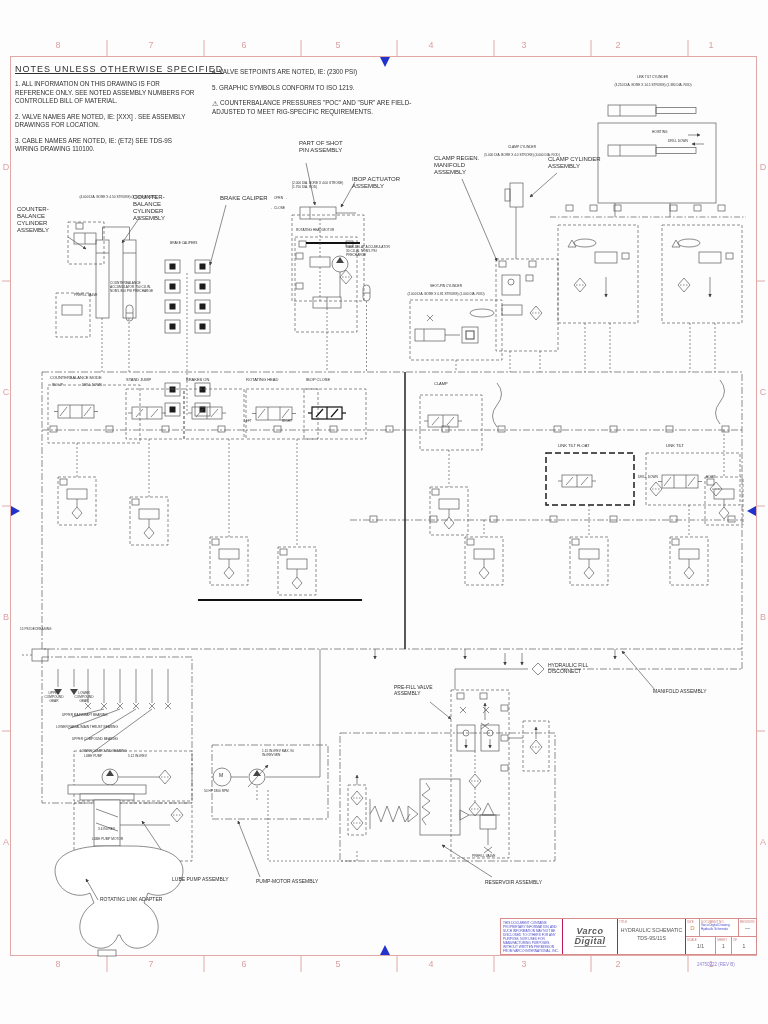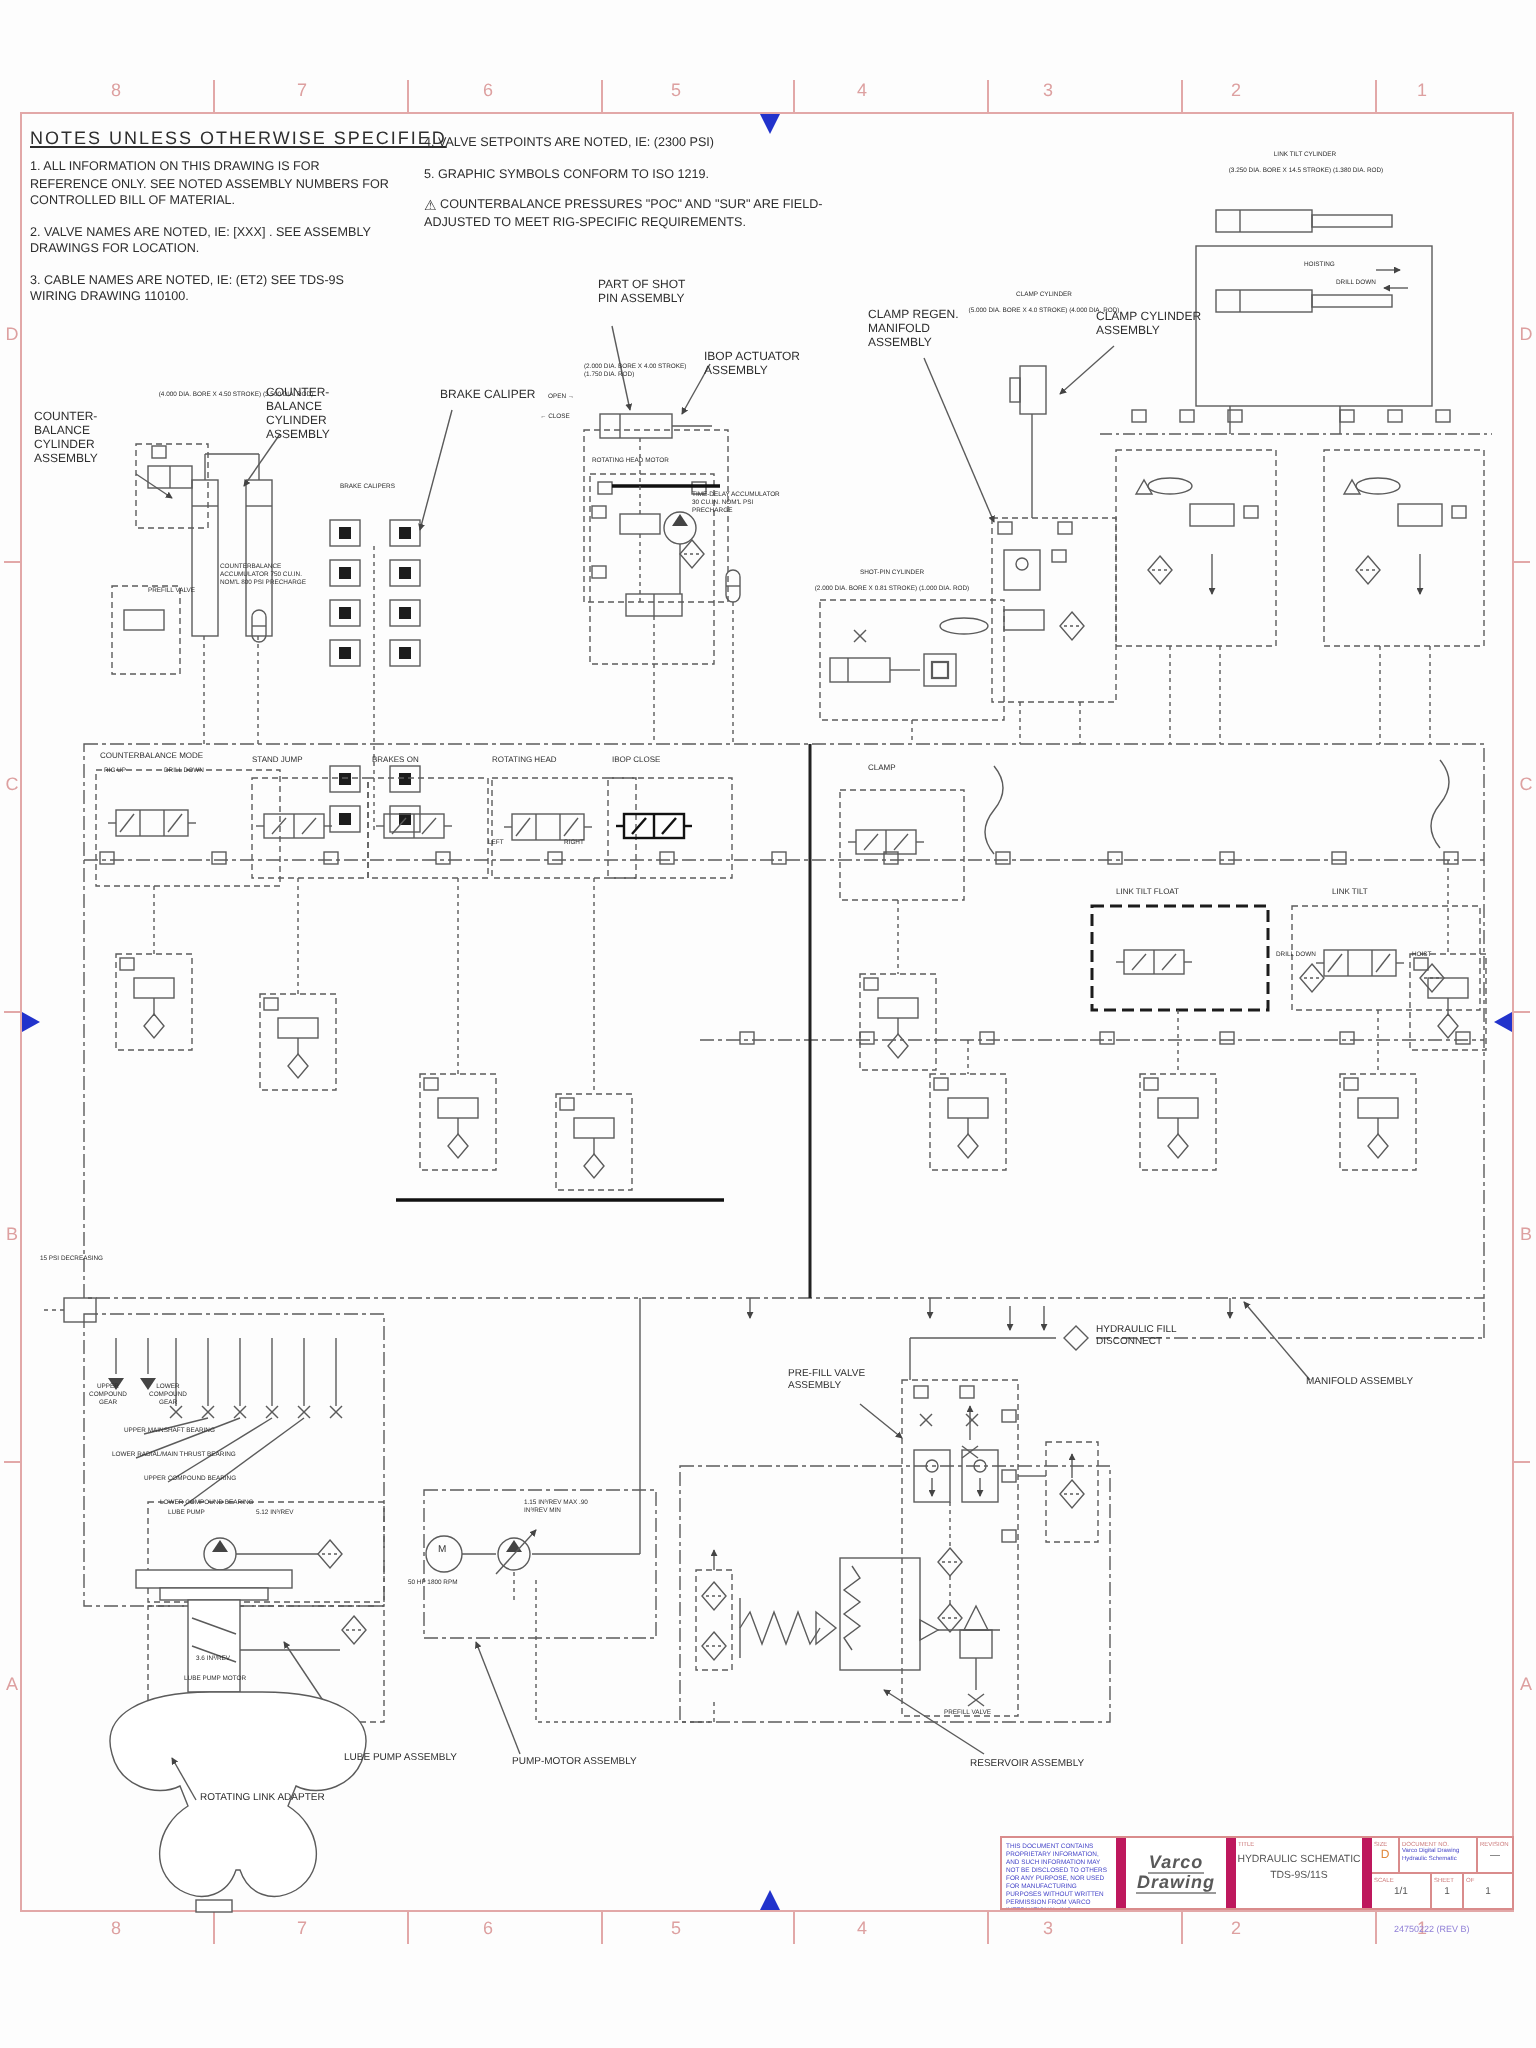--- a/index.html
+++ b/index.html
@@ -15,21 +15,21 @@
   .ctr{text-align:center;}
   .notes{position:absolute;left:15px;top:64px;width:200px;}
   .notes h4{margin:0 0 6px 0;font-size:9px;font-weight:normal;letter-spacing:1px;
             text-decoration:underline;color:#2e2e2e;white-space:nowrap;}
   .note{font-size:6.3px;line-height:1.35;margin-bottom:7px;color:#2e2e2e;}
   .notes2{position:absolute;left:212px;top:68px;width:200px;}
   .warn{color:#2e2e2e;font-size:7px;vertical-align:-1px;}
   
   .tb{position:absolute;left:500px;top:918px;width:257px;height:37px;display:flex;
       border:1px solid #d98c8c;background:#fff;box-sizing:border-box;}
-  .tb .cell{border-right:5px solid #be185d;box-sizing:border-box;position:relative;}
+  .tb .cell{border-right:1px solid #be185d;box-sizing:border-box;position:relative;}
   .tb .small-red{font-size:3px;color:#cc7a7a;position:absolute;left:1px;top:1px;white-space:nowrap;}
   .prop{width:62px;padding:2px;font-size:3.2px;line-height:1.25;color:#4646c8;overflow:hidden;}
   .logo{width:55px;display:flex;flex-direction:column;align-items:center;justify-content:center;}
   .logo .l1,.logo .l2{font-weight:bold;font-style:italic;font-size:9px;line-height:1;color:#5a5a5a;
        border-bottom:1px solid #9a9a9a;letter-spacing:.5px;}
   .ttl{width:68px;}
   .ttl .tx{margin-top:8px;text-align:center;font-size:5.2px;line-height:1.5;color:#555;}
   .grid{flex:1;display:flex;flex-direction:column;}
   .grid .r{display:flex;flex:1;border-bottom:1px solid #d98c8c;}
   .grid .r:last-child{border-bottom:none;}
@@ -582,21 +582,21 @@
 <div class="lbl t3" style="left:92px;top:838px;width:45px;">LUBE PUMP MOTOR</div>
 
 <div class="lbl t5" style="left:219px;top:772px;width:8px;">M</div>
 <div class="lbl t3" style="left:204px;top:790px;width:26px;">50 HP 1800 RPM</div>
 <div class="lbl t3" style="left:262px;top:750px;width:42px;">1.15 IN³/REV MAX  .90 IN³/REV MIN</div>
 
 <div class="tb">
   <div class="cell prop">THIS DOCUMENT CONTAINS PROPRIETARY INFORMATION, AND SUCH INFORMATION MAY NOT BE DISCLOSED TO OTHERS FOR ANY PURPOSE, NOR USED FOR MANUFACTURING PURPOSES WITHOUT WRITTEN PERMISSION FROM VARCO INTERNATIONAL, INC.</div>
   <div class="cell logo">
     <div class="l1">Varco</div>
-    <div class="l2">Drawing</div>
+    <div class="l2">Digital</div>
   </div>
   <div class="cell ttl">
     <div class="small-red">TITLE</div>
     <div class="tx">
       <div>HYDRAULIC SCHEMATIC</div>
       <div>TDS-9S/11S</div>
     </div>
   </div>
   <div class="grid">
     <div class="r">

